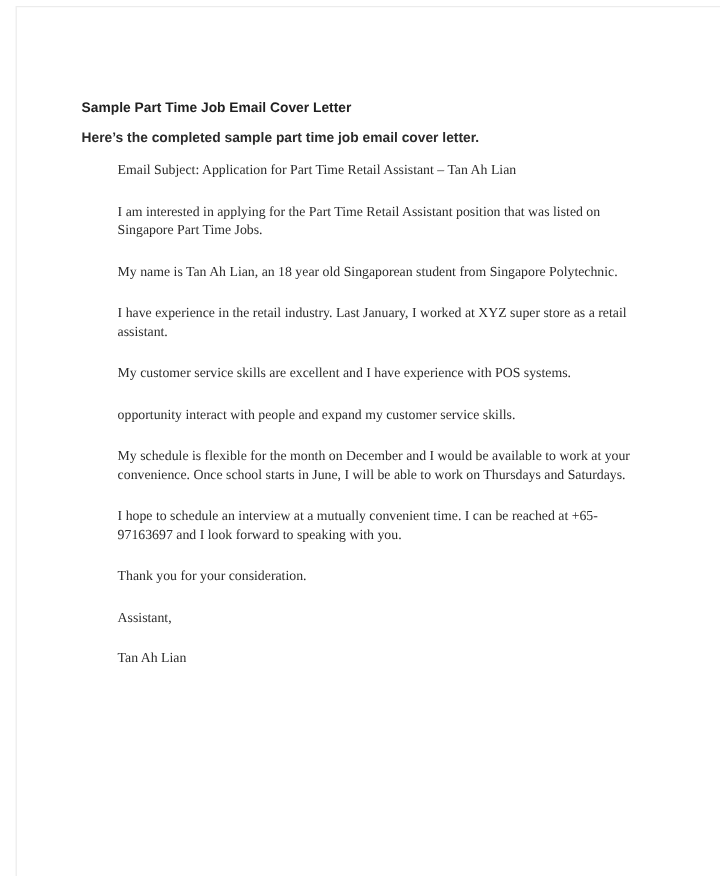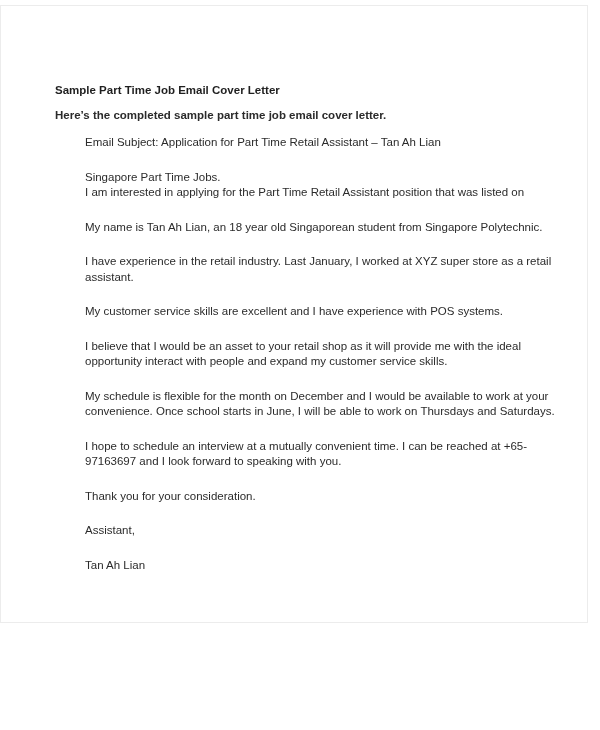--- a/index.html
+++ b/index.html
@@ -9,23 +9,23 @@
   }
   body {
     width: 600px;
     height: 730px;
     position: relative;
     font-family: "Liberation Sans", sans-serif;
   }
   .page {
     position: absolute;
     top: 5px;
-    left: 0;
+    left: 13px;
     width: 588px;
-    height: 618px;
+    height: 726px;
     border: 1px solid #ececec;
     background: #ffffff;
     box-sizing: border-box;
     overflow: hidden;
   }
   .content {
     padding: 77px 40px 0 54px;
     color: #2b2b2b;
     font-size: 11.5px;
     line-height: 15.5px;
@@ -41,59 +41,59 @@
     font-weight: bold;
   }
   .letter-body {
     padding-left: 30px;
   }
   .para {
     margin: 0 0 19px 0;
   }
   .line {
     white-space: nowrap;
+    font-family: Liberation Serif, serif;
   }
 </style>
 </head>
 <body>
 
 <div class="page">
   <div class="content">
 
     <div class="doc-heading">Sample Part Time Job Email Cover Letter</div>
 
     <div class="doc-intro">Here’s the completed sample part time job email cover letter.</div>
 
     <div class="letter-body">
 
       <div class="para">
         <div class="line">Email Subject: Application for Part Time Retail Assistant – Tan Ah Lian</div>
       </div>
 
 
       <div class="para">
+        <div class="line">I am interested in applying for the Part Time Retail Assistant position that was listed on</div>
         <div class="line">Singapore Part Time Jobs.</div>
-        <div class="line">I am interested in applying for the Part Time Retail Assistant position that was listed on</div>
       </div>
 
       <div class="para">
         <div class="line">My name is Tan Ah Lian, an 18 year old Singaporean student from Singapore Polytechnic.</div>
       </div>
 
       <div class="para">
         <div class="line">I have experience in the retail industry. Last January, I worked at XYZ super store as a retail</div>
         <div class="line">assistant.</div>
       </div>
 
       <div class="para">
         <div class="line">My customer service skills are excellent and I have experience with POS systems.</div>
       </div>
 
       <div class="para">
-        <div class="line">I believe that I would be an asset to your retail shop as it will provide me with the ideal</div>
         <div class="line">opportunity interact with people and expand my customer service skills.</div>
       </div>
 
       <div class="para">
         <div class="line">My schedule is flexible for the month on December and I would be available to work at your</div>
         <div class="line">convenience. Once school starts in June, I will be able to work on Thursdays and Saturdays.</div>
       </div>
 
       <div class="para">
         <div class="line">I hope to schedule an interview at a mutually convenient time. I can be reached at +65-</div>

